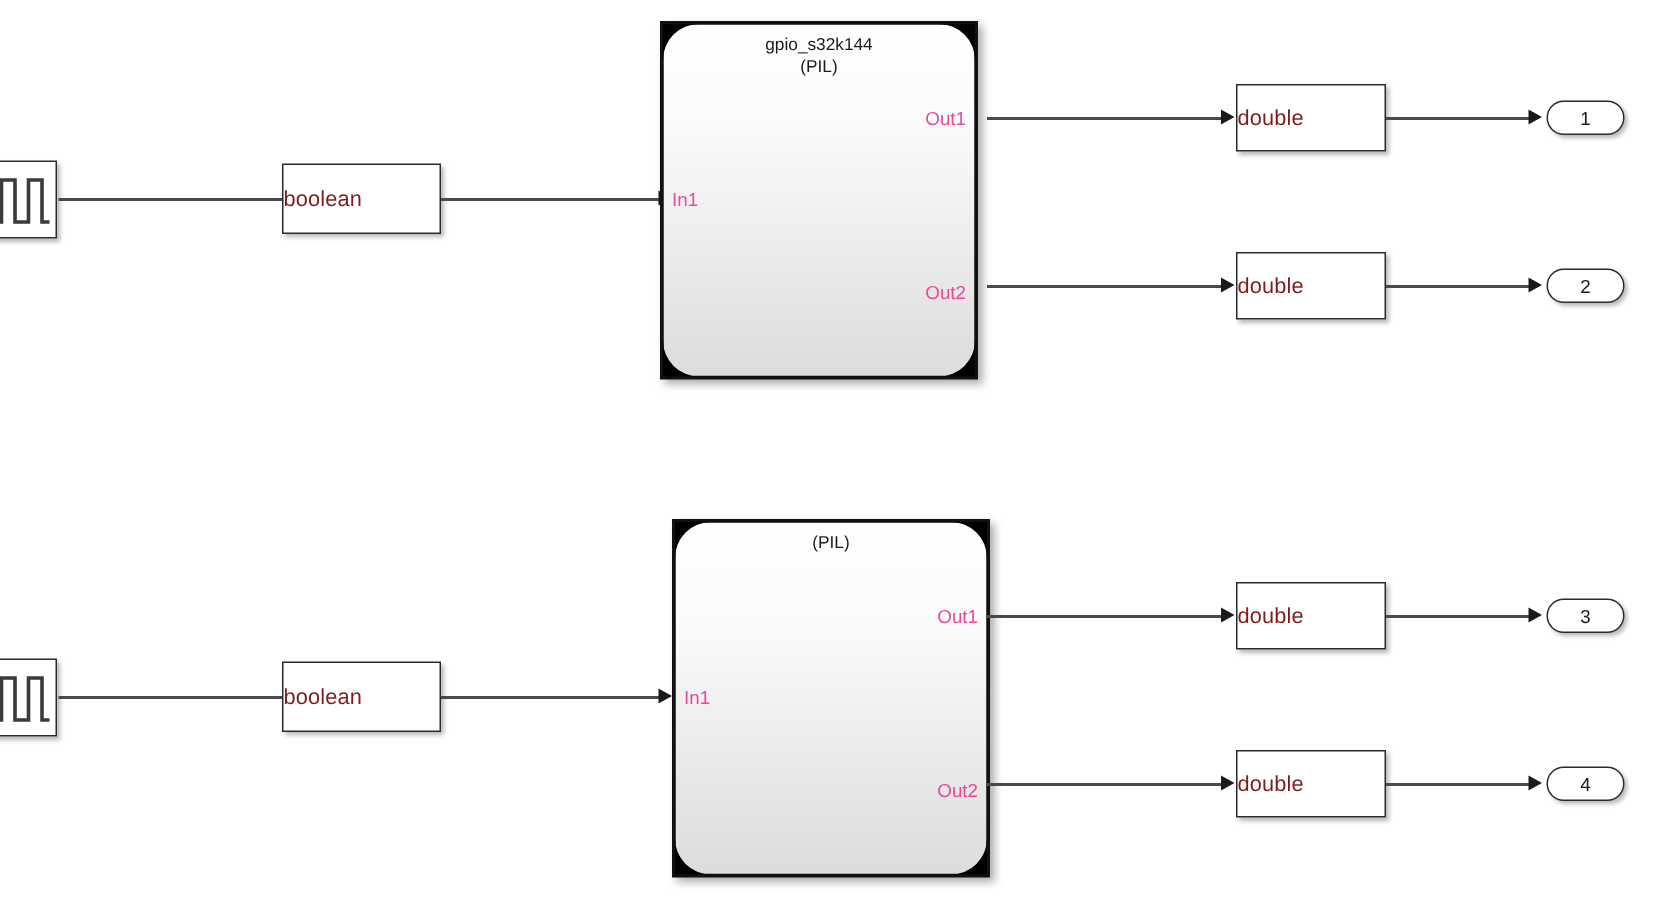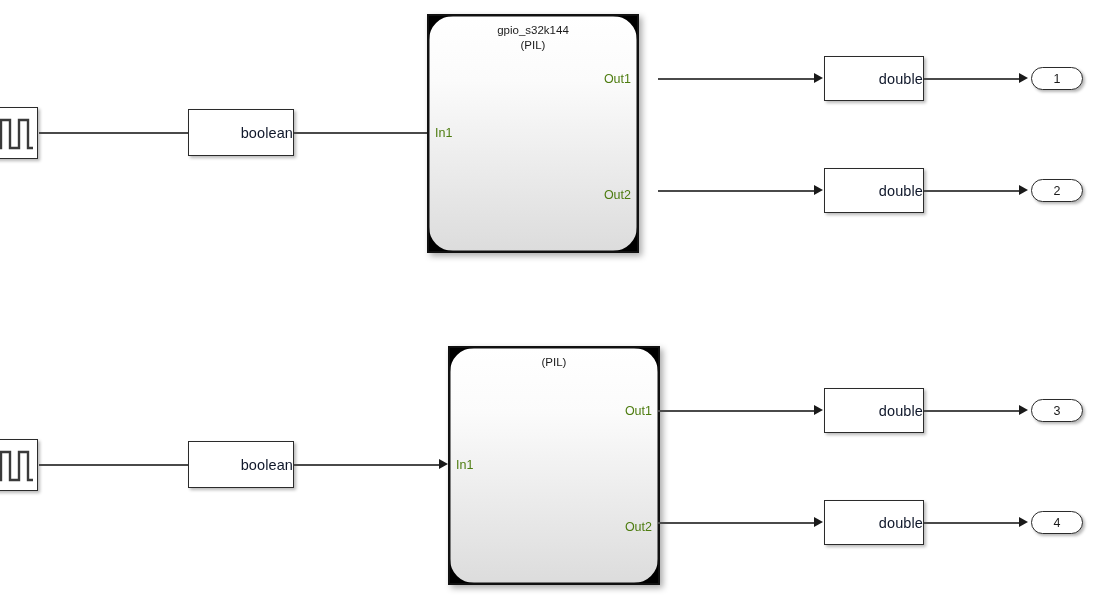--- a/index.html
+++ b/index.html
@@ -19,24 +19,24 @@
   }
 
   
   .rect-block {
     position: absolute;
     background: #ffffff;
     border: 1.5px solid #2b2b2b;
     box-sizing: border-box;
     display: flex;
     align-items: center;
-    justify-content: flex-end;
+    justify-content: flex-start;
     box-shadow: 2px 2px 3px rgba(0,0,0,0.28);
     font-size: 14.5px;
-    color: #0f172a;
+    color: #7f1d1d;
     letter-spacing: 0.1px;
   }
 
   
   .pulse-block {
     position: absolute;
     background: #ffffff;
     border: 1.5px solid #2b2b2b;
     box-sizing: border-box;
     box-shadow: 2px 2px 3px rgba(0,0,0,0.28);
@@ -58,21 +58,21 @@
     width: 100%;
     text-align: center;
     font-size: 11.5px;
     color: #1a1a1a;
     line-height: 15px;
     pointer-events: none;
   }
   .port-label {
     position: absolute;
     font-size: 12.5px;
-    color: #4d7c0f;
+    color: #ec4899;
     white-space: nowrap;
   }
   .port-label.in  { left: 8px; }
   .port-label.out { right: 8px; }
 
   
   .outport {
     position: absolute;
     background: #ffffff;
     border: 1.5px solid #2b2b2b;
@@ -114,21 +114,21 @@
   <div class="wire" style="left:39px; top:132px; width:178px;"></div>
   <div class="arrow" style="left:217px; top:127px;"></div>
 
   <div class="rect-block" style="left:188px; top:109px; width:106px; height:47px;">
     <span>boolean</span>
   </div>
 
   <div class="wire" style="left:294px; top:132px; width:146px;"></div>
   <div class="arrow" style="left:439px; top:127px;"></div>
 
-  <div class="pil-block" style="left:427px; top:14px; width:212px; height:239px;">
+  <div class="pil-block" style="left:440px; top:14px; width:212px; height:239px;">
     <svg width="212" height="239" viewBox="0 0 212 239">
       <defs>
         <linearGradient id="pilgrad1" x1="0" y1="0" x2="0" y2="1">
           <stop offset="0%" stop-color="#ffffff"></stop>
           <stop offset="28%" stop-color="#fbfbfb"></stop>
           <stop offset="100%" stop-color="#dcdcdc"></stop>
         </linearGradient>
       </defs>
       <rect x="1" y="1" width="210" height="237" fill="url(#pilgrad1)" stroke="#111111" stroke-width="3"></rect>
       <path d="M2,2 L26,2 A24,24 0 0 0 2,26 Z" fill="#000000"></path>

